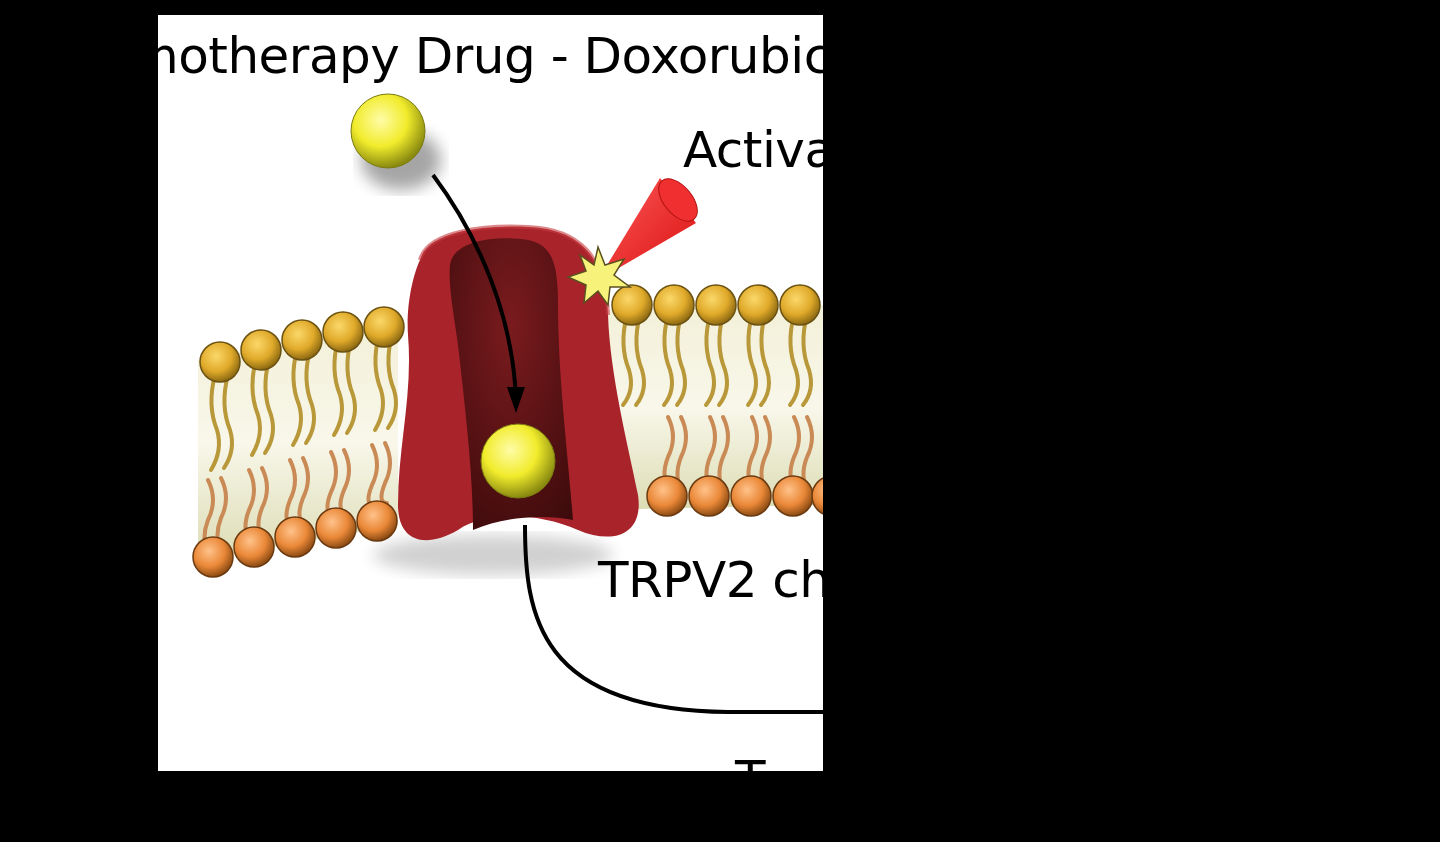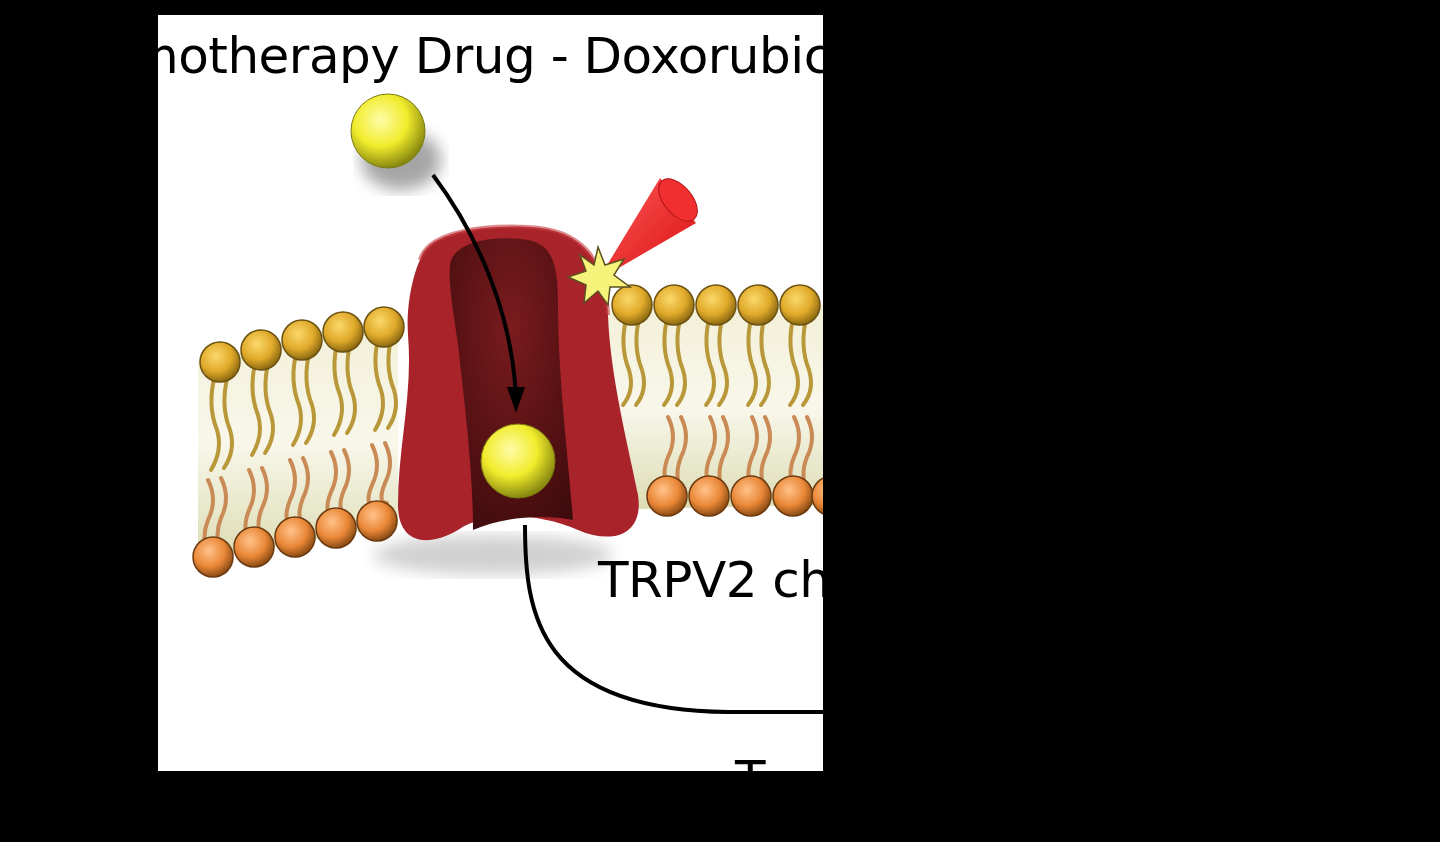--- a/index.html
+++ b/index.html
@@ -160,15 +160,16 @@
 
     <g>
       <path d="M440 265 L502 163 L538 208 Z" fill="url(#gCone)"></path>
       <ellipse cx="520" cy="185" rx="14" ry="25" transform="rotate(-40 520 185)" fill="#f03030" stroke="#b01010" stroke-width="1"></ellipse>
     </g>
 
     <polygon points="440,232 447,250 466,244 456,260 472,272 452,272 450,290 440,276 426,288 428,270 410,262 428,256 422,240 436,250" fill="#f6f27a" stroke="#5a5020" stroke-width="1.5"></polygon>
   </svg>
 
   <div class="label" id="title">motherapy Drug - Doxorubic</div>
+  <div class="label" id="activ">Activa</div>
   <div class="label" id="trpv">TRPV2 cha</div>
   <div class="label" id="bottom">T</div>
 </div>
 
 </body></html>

